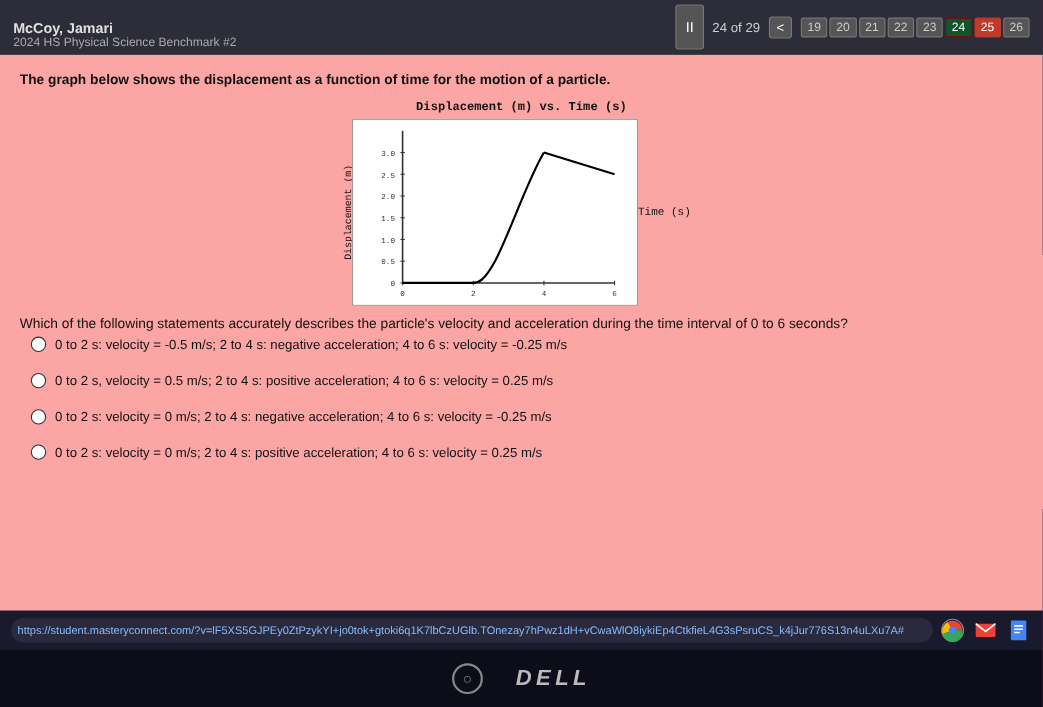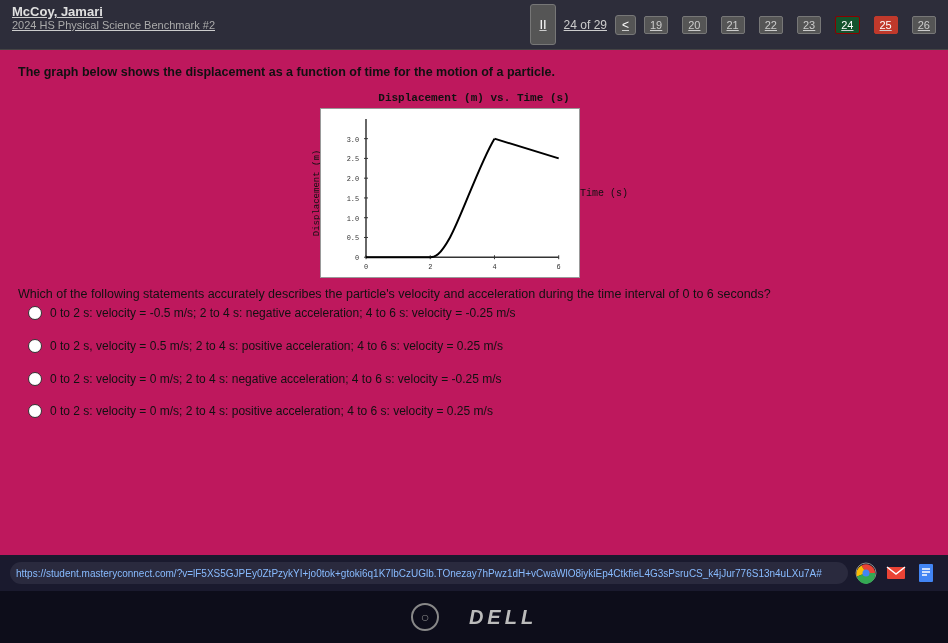--- a/index.html
+++ b/index.html
@@ -13,25 +13,24 @@
       display: flex;
       flex-direction: column;
     }
 
     
     .header-bar {
       background: #2d2d3a;
       color: #ccc;
       padding: 4px 12px;
       display: flex;
-      align-items: flex-start;
+      align-items: flex-end;
       justify-content: space-between;
       min-height: 42px;
       border-bottom: 1px solid #444;
-      text-decoration: underline;
     }
 
     .header-left {
       display: flex;
       flex-direction: column;
     }
 
     .student-name {
       font-size: 13px;
       font-weight: bold;
@@ -72,21 +71,21 @@
       border: 1px solid #777;
       border-radius: 3px;
       color: #fff;
       padding: 2px 6px;
       font-size: 12px;
       cursor: pointer;
     }
 
     .question-numbers {
       display: flex;
-      gap: 14px;
+      gap: 2px;
     }
 
     .q-num {
       background: #555;
       border: 1px solid #777;
       color: #ccc;
       font-size: 11px;
       padding: 2px 5px;
       border-radius: 2px;
       cursor: pointer;
@@ -102,21 +101,21 @@
 
     .q-num.highlighted {
       background: #c0392b;
       color: #fff;
       border-color: #c0392b;
     }
 
     
     .main-content {
       flex: 1;
-      background: #be185d;
+      background: #fca5a5;
       padding: 14px 18px;
       overflow-y: auto;
       position: relative;
     }
 
     .question-text {
       font-size: 12.5px;
       font-weight: bold;
       color: #111;
       margin-bottom: 10px;

